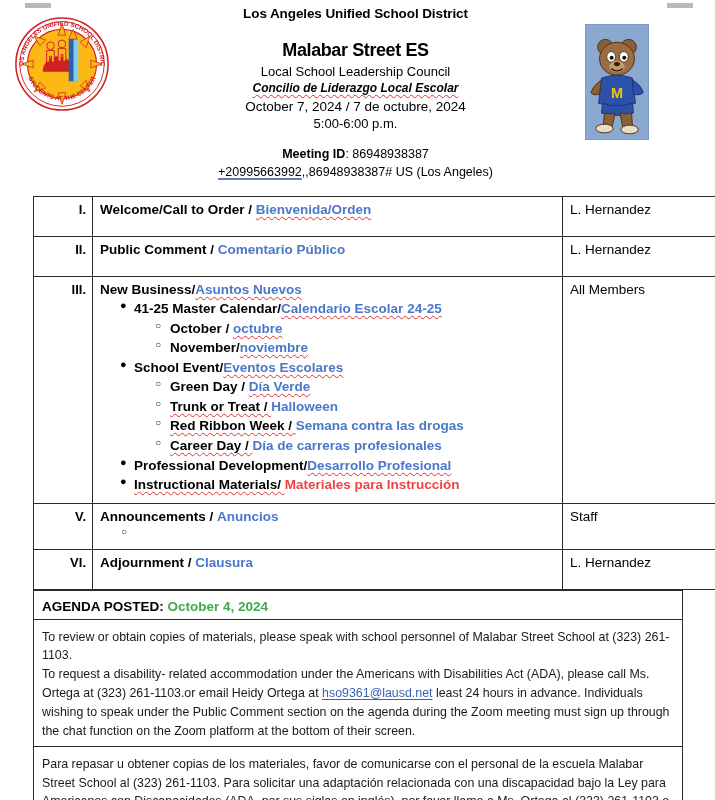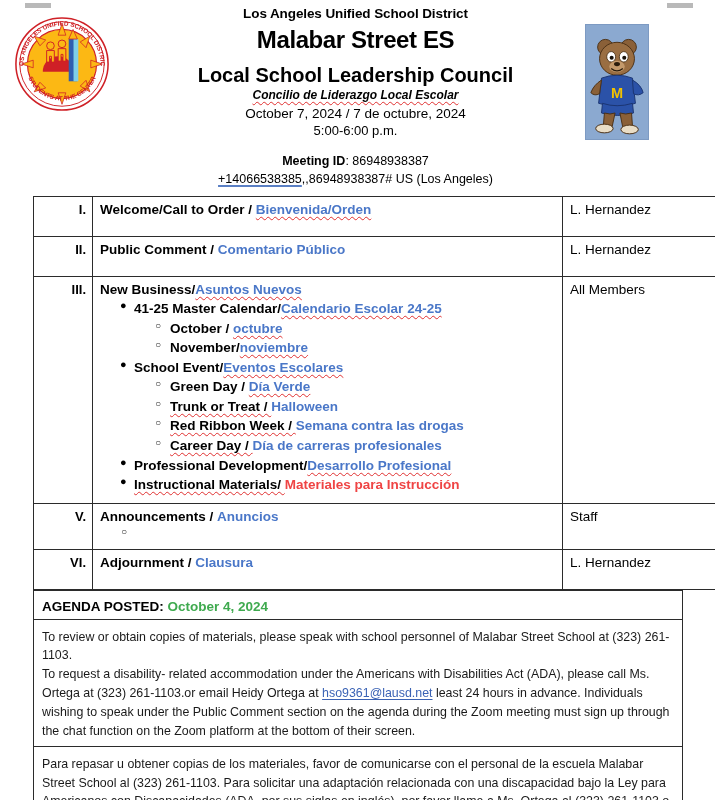--- a/index.html
+++ b/index.html
@@ -62,30 +62,30 @@
     top: 6px;
     text-align: center;
     line-height: 1.22;
   }
   .district-name {
     font-size: 13.5px;
     font-weight: bold;
     letter-spacing: -0.1px;
   }
   .school-name {
-    font-size: 24px;
+    font-size: 18px;
     font-weight: bold;
     letter-spacing: -0.4px;
-    margin-top: 3px;
+    margin-top: 18px;
     text-align: center;
   }
   .council-en {
-    font-size: 20px;
-    font-weight: bold;
-    margin-top: 8px;
+    font-size: 13px;
+    font-weight: normal;
+    margin-top: 2px;
   }
   .council-es {
     font-size: 12px;
     font-weight: bold;
     font-style: italic;
     text-decoration: underline;
     text-decoration-thickness: 1px;
     text-underline-offset: 2px;
     margin-top: 1px;
   }
@@ -317,21 +317,21 @@
     <div class="head-text">
       <div class="district-name">Los Angeles Unified School District</div>
       <div class="school-name">Malabar Street ES</div>
       <div class="council-en">Local School Leadership Council</div>
       <div class="council-es sp-err">Concilio de Liderazgo Local Escolar</div>
       <div class="meet-date">October 7, 2024 / 7 de octubre, 2024</div>
       <div class="meet-time">5:00-6:00 p.m.</div>
 
       <div class="zoom-block">
         <div><span class="lbl">Meeting ID</span><span>: </span><span>86948938387</span></div>
-        <div><span class="phone-link">+14066538385</span><span>,,86948938387# US (Los Angeles)</span></div>
+        <div><span class="phone-link">+20995663992</span><span>,,86948938387# US (Los Angeles)</span></div>
       </div>
     </div>
   </div>
 
 
   <table class="agenda-table">
     <tbody>
       <tr class="hdr-row">
         <td class="col-num">I.</td>
         <td class="col-item">

